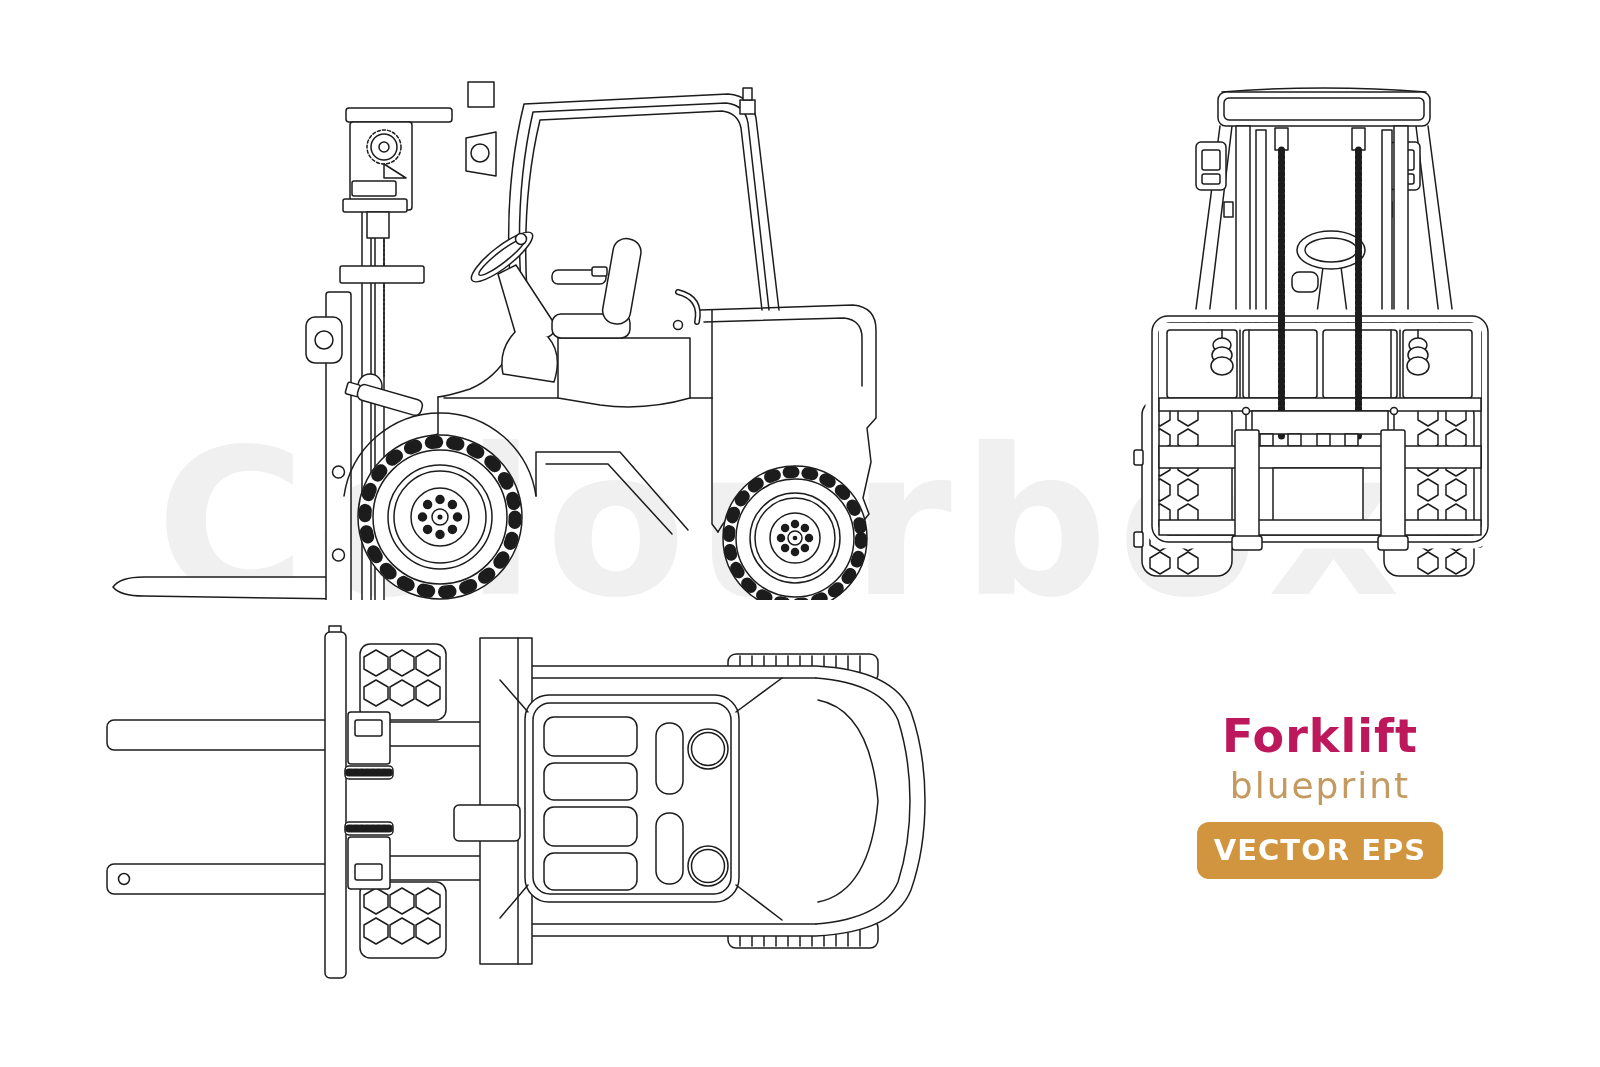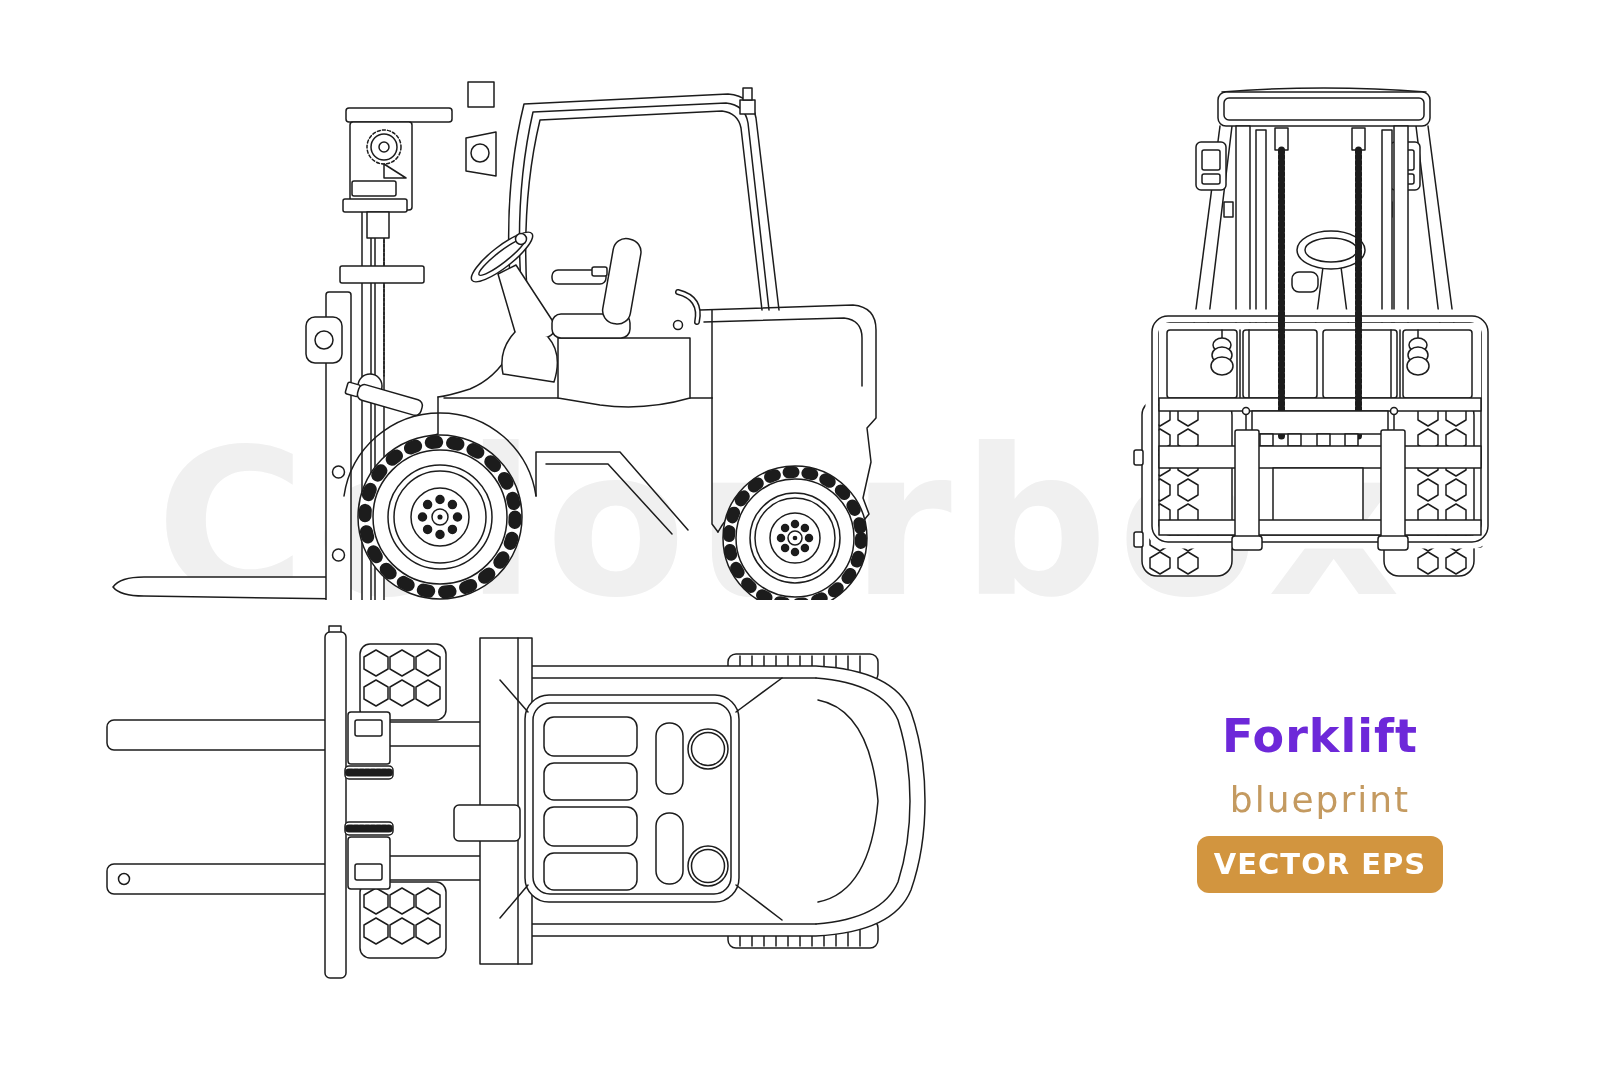--- a/index.html
+++ b/index.html
@@ -5,22 +5,22 @@
   html,body{margin:0;padding:0;background:#fff;}
   .canvas{position:relative;width:1600px;height:1067px;background:#ffffff;overflow:hidden;
           font-family:"DejaVu Sans",sans-serif;}
   .watermark{position:absolute;left:156px;top:422px;font-size:204px;font-weight:700;
              letter-spacing:10px;color:#f0f0f0;line-height:1;white-space:nowrap;user-select:none;}
   .view{position:absolute;}
   .view.side{left:100px;top:80px;}
   .view.front{left:1118px;top:84px;}
   .view.top{left:60px;top:616px;}
   .info{position:absolute;left:1150px;top:712px;width:340px;text-align:center;}
-  .info .title{font-size:46px;font-weight:700;color:#6d28d9;line-height:1.05;letter-spacing:1px;}
-  .info .subtitle{font-size:36px;font-weight:400;color:#c49a60;line-height:1.1;letter-spacing:2px;margin-top:20px;}
+  .info .title{font-size:46px;font-weight:700;color:#be185d;line-height:1.05;letter-spacing:1px;}
+  .info .subtitle{font-size:36px;font-weight:400;color:#c49a60;line-height:1.1;letter-spacing:2px;margin-top:6px;}
   .info .badge{margin:16px auto 0;width:246px;height:57px;border-radius:12px;background:#d2953f;
                color:#ffffff;font-size:29px;font-weight:700;letter-spacing:1px;line-height:57px;}
   svg *{vector-effect:none;}
 </style>
 </head>
 <body>
 
 <div class="canvas">
 
   <div class="watermark">Colourbox</div>

